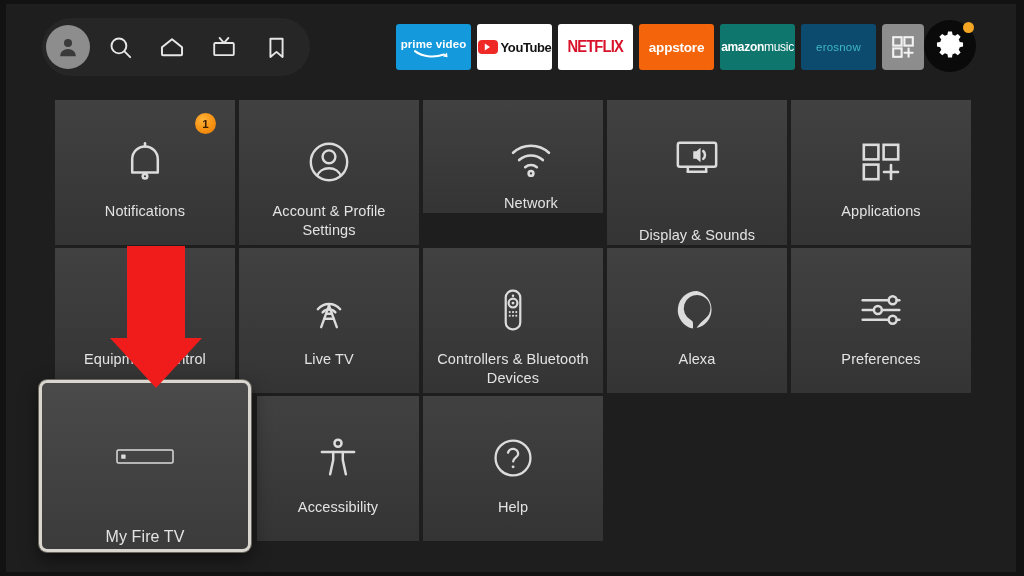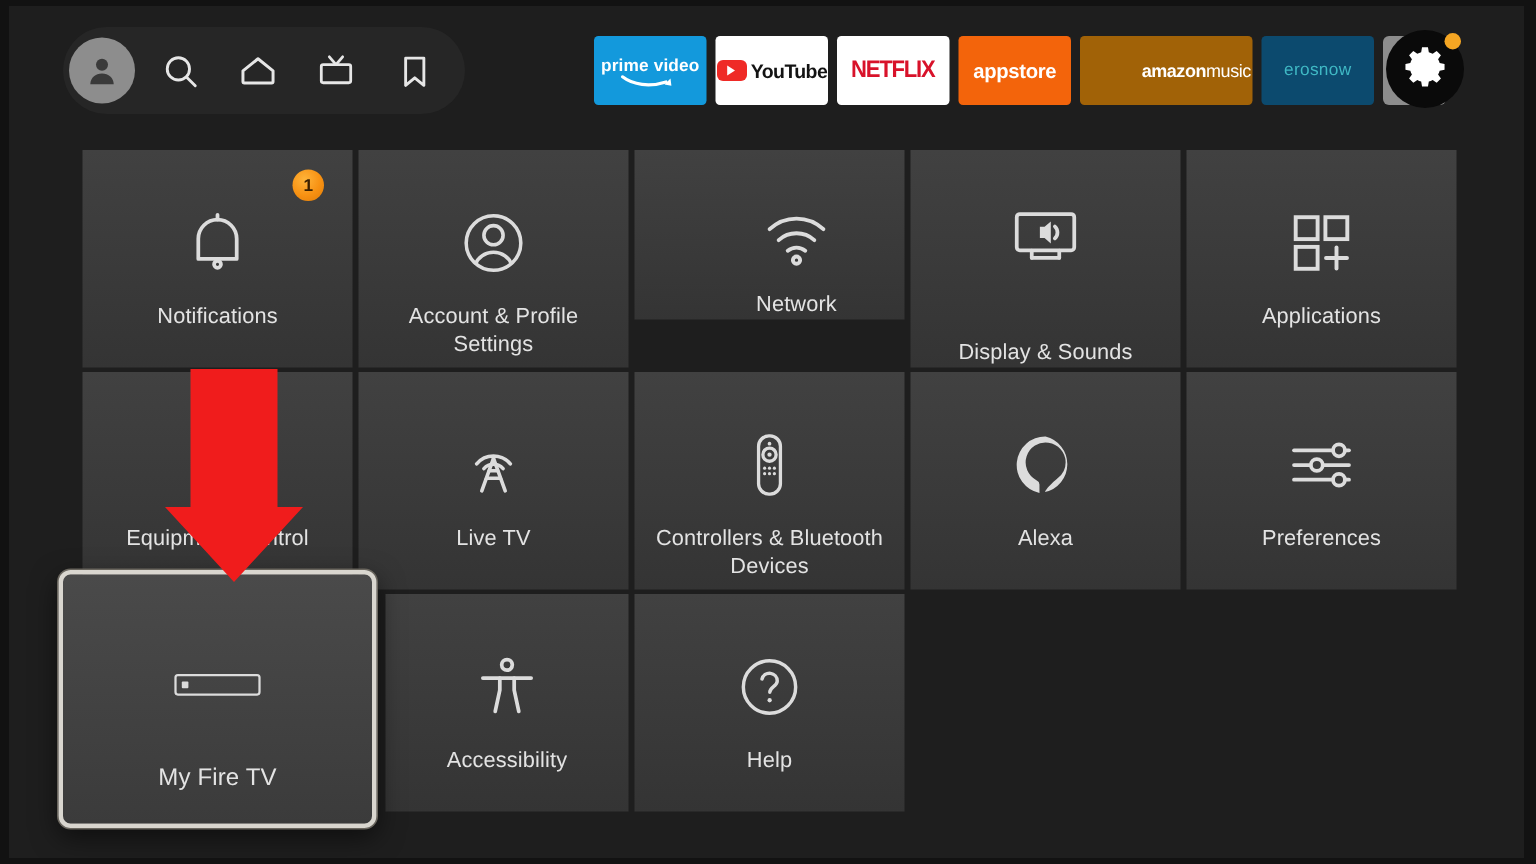--- a/index.html
+++ b/index.html
@@ -89,21 +89,21 @@
     align-items: center;
     justify-content: center;
     overflow: hidden;
     position: relative;
     flex: none;
   }
   .app-tile.prime { background: #1399dc; }
   .app-tile.netflix { background: #ffffff; }
   .app-tile.youtube { background: #ffffff; }
   .app-tile.appstore { background: #f3640b; }
-  .app-tile.music { background: #a16207; padding-left: 40px; }
+  .app-tile.music { background: #0f766e; }
   .app-tile.eros { background: #0c4a6e; }
   .app-tile.grid {
     background: #8d8d8d;
     width: 42px;
     border-radius: 4px;
   }
 
   .prime-text {
     color: #fff;
     font-size: 11.5px;
@@ -228,20 +228,21 @@
     justify-content: center;
   }
 
   
   .tile.focused {
     background: linear-gradient(180deg, #4a4a4a 0%, #414141 60%, #3b3b3b 100%);
     border: 3px solid #d9d6cf;
     border-radius: 8px;
     box-shadow: 0 0 0 1px #6a665e, 0 6px 18px rgba(0,0,0,.55);
     z-index: 20;
+    gap: 18px;
   }
 
   
   #arrow {
     position: absolute;
     left: 110px;
     top: 246px;
     width: 92px;
     height: 142px;
     z-index: 30;

